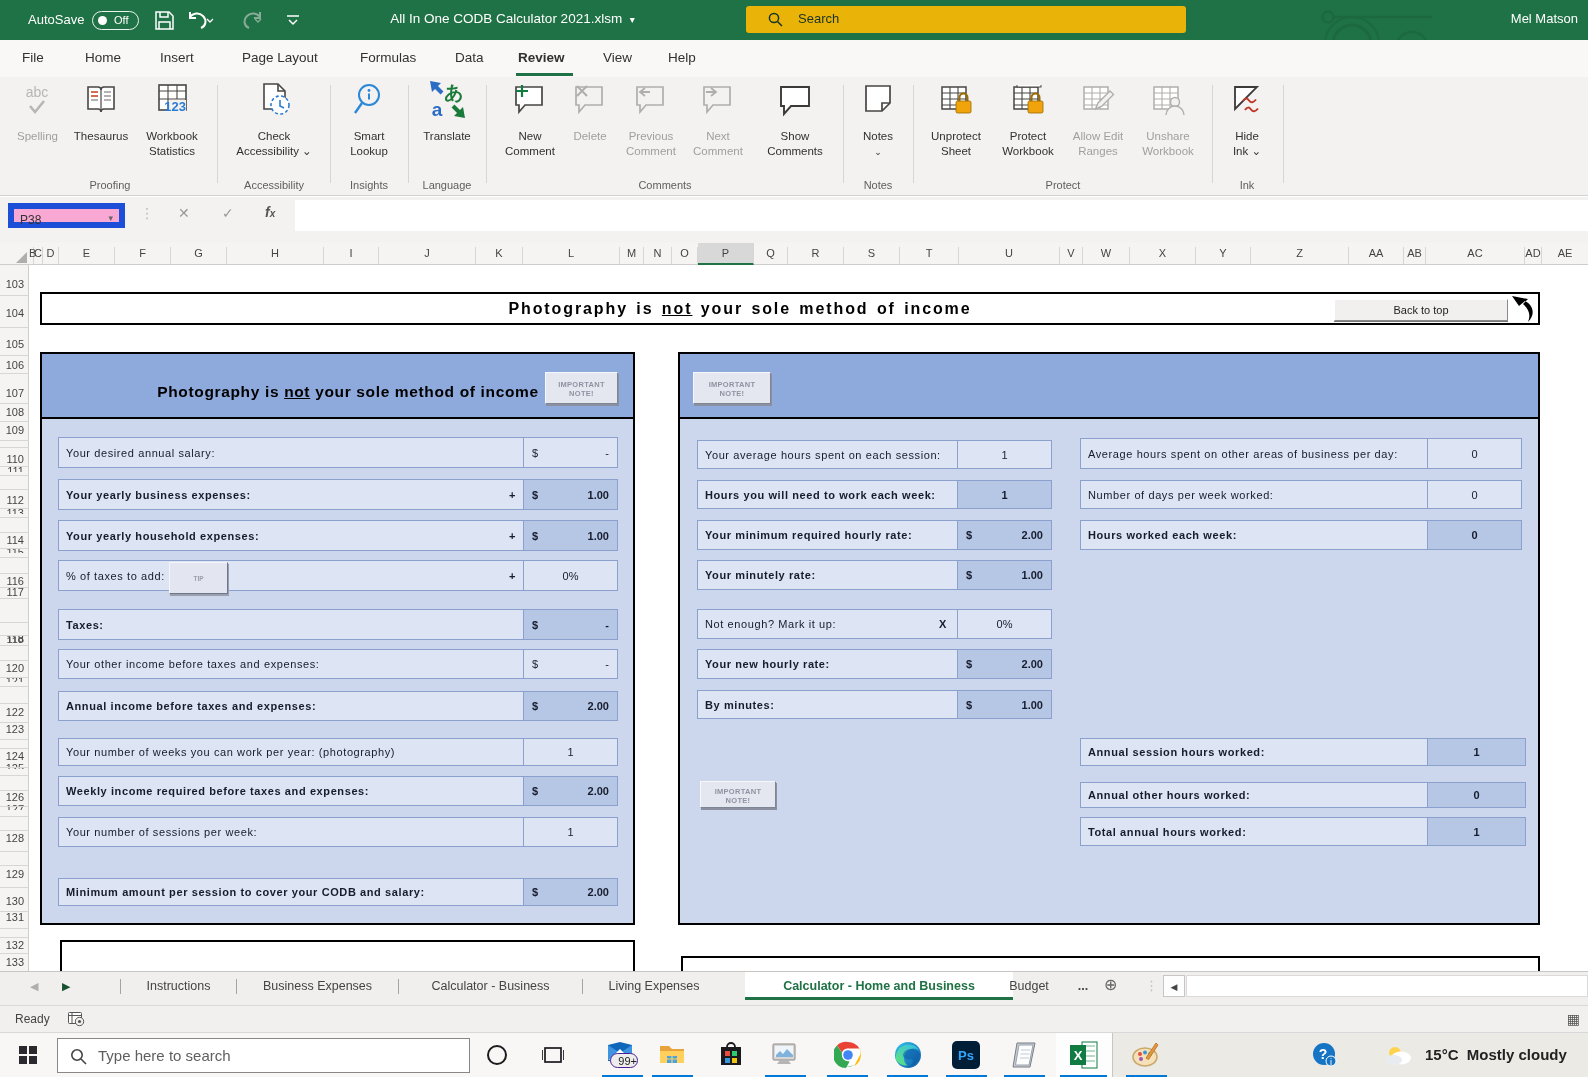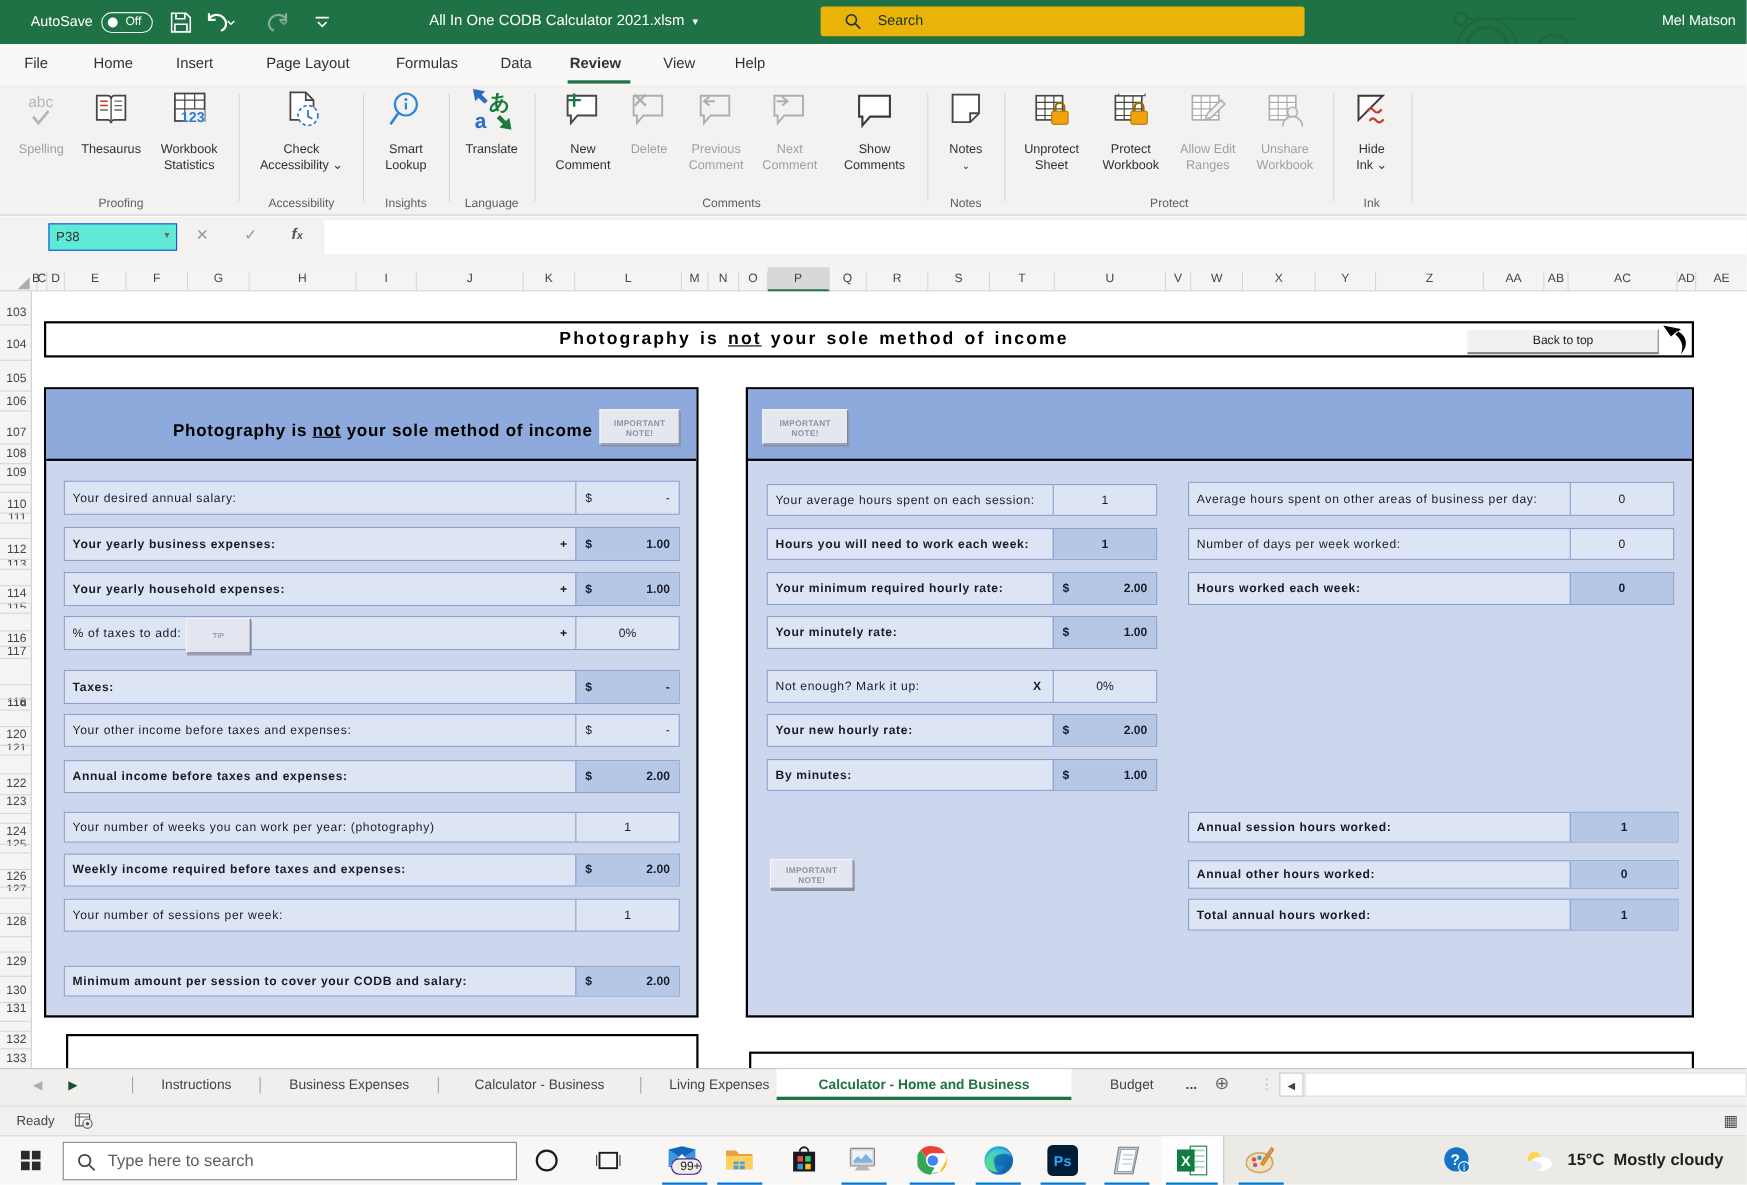--- a/index.html
+++ b/index.html
@@ -22,21 +22,21 @@
 #tab-review { font-weight:bold; }
 #review-underline { left:516px; top:73px; width:57px; height:3px; background:#1f7245; }
 
 #ribbon { left:0; top:77px; width:1588px; height:119px; background:#f3f2f1; border-bottom:1px solid #d2d0ce; }
 .rgroup-label { position:absolute; top:102px; font-size:11px; color:#605e5c; text-align:center; }
 .rsep { position:absolute; top:8px; width:1px; height:98px; background:#d8d6d4; }
 .ribtn { position:absolute; text-align:center; font-size:11.5px; color:#323130; line-height:15px; }
 .ribtn.dis { color:#a19f9d; }
 
 #fbar { left:0; top:197px; width:1588px; height:46px; background:#f3f2f1; }
-#namebox { left:8px; top:6px; width:117px; height:25px; background:#5eead4; border:1px solid #1d4ed8; font-size:12px; color:#333;margin-left:36px; }
+#namebox { left:8px; top:6px; width:117px; height:25px; background:#f9a8d4; border:6px solid #1d4ed8; font-size:12px; color:#333; }
 #finput { left:295px; top:3px; width:1293px; height:31px; background:#fff; }
 
 #colhdr { left:0; top:243px; width:1588px; height:22px; background:#f5f4f3; border-bottom:1px solid #cfcdcb; }
 .cl { position:absolute; top:4px; font-size:11px; color:#444; text-align:center; border-right:1px solid #d8d6d4; height:17px; }
 
 #rowhdr { left:0; top:265px; width:29px; height:706px; background:#f5f4f3; border-right:1px solid #cfcdcb; }
 .rn { position:absolute; right:4px; font-size:11px; color:#444; }
 .rline { position:absolute; left:0; width:29px; height:1px; background:#d8d6d4; }
 
 #sheet { left:29px; top:265px; width:1559px; height:706px; background:#fff; overflow:hidden; }
@@ -548,21 +548,21 @@
   <span class="abs" style="left:30px;top:8px;color:#b0aeac;font-size:11px;">◀</span>
   <span class="abs" style="left:62px;top:8px;color:#16522f;font-size:11px;">▶</span>
   <div class="stsep" style="left:120px;"></div>
   <span class="stab" style="left:121px;width:115px;">Instructions</span>
   <div class="stsep" style="left:236px;"></div>
   <span class="stab" style="left:237px;width:161px;">Business Expenses</span>
   <div class="stsep" style="left:398px;"></div>
   <span class="stab" style="left:399px;width:183px;">Calculator - Business</span>
   <div class="stsep" style="left:582px;"></div>
   <span class="stab" style="left:583px;width:142px;">Living Expenses</span>
-  <span class="stab" id="activetab" style="left:706px;width:268px;background:#fff;color:#1f7245;font-weight:bold;border-bottom:3px solid #1f7245;">Calculator - Home and Business</span>
+  <span class="stab" id="activetab" style="left:745px;width:268px;background:#fff;color:#1f7245;font-weight:bold;border-bottom:3px solid #1f7245;">Calculator - Home and Business</span>
   <span class="stab" style="left:993px;width:72px;">Budget</span>
   <span class="stab" style="left:1065px;width:36px;font-weight:bold;">...</span>
   <span class="abs" style="left:1104px;top:3px;color:#666;font-size:16px;">⊕</span>
   <span class="abs" style="left:1145px;top:6px;color:#bbb;font-size:13px;">⋮</span>
   <span class="abs" style="left:1163px;top:3px;width:22px;height:22px;background:#fdfdfd;border:1px solid #c8c6c4;text-align:center;font-size:9px;color:#444;line-height:22px;">◀</span>
   <span class="abs" style="left:1186px;top:3px;width:402px;height:22px;background:#fff;border:1px solid #dcdad8;"></span>
 </div>
 
 <div class="abs" id="statusbar">
   <span class="abs" style="left:15px;top:6px;">Ready</span>

